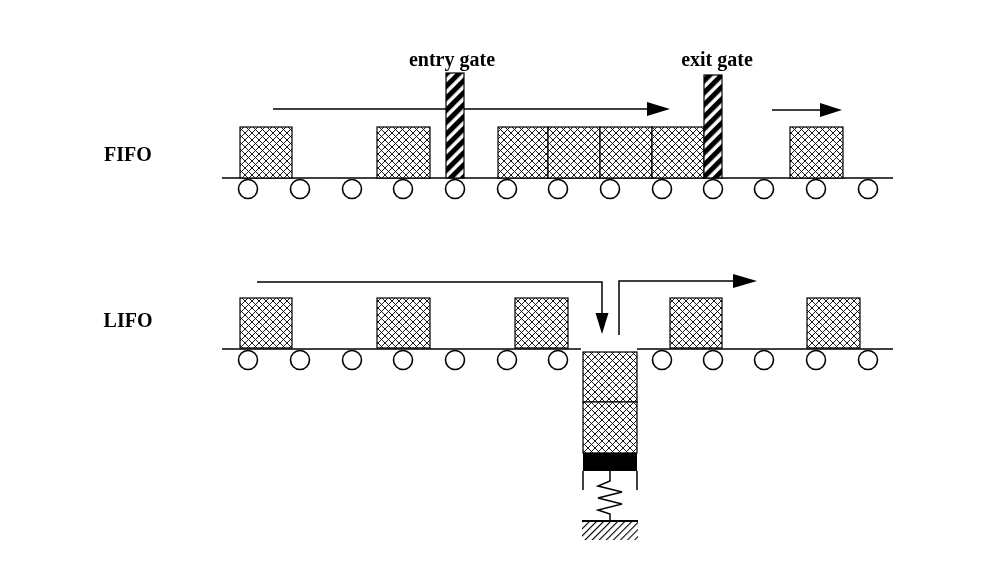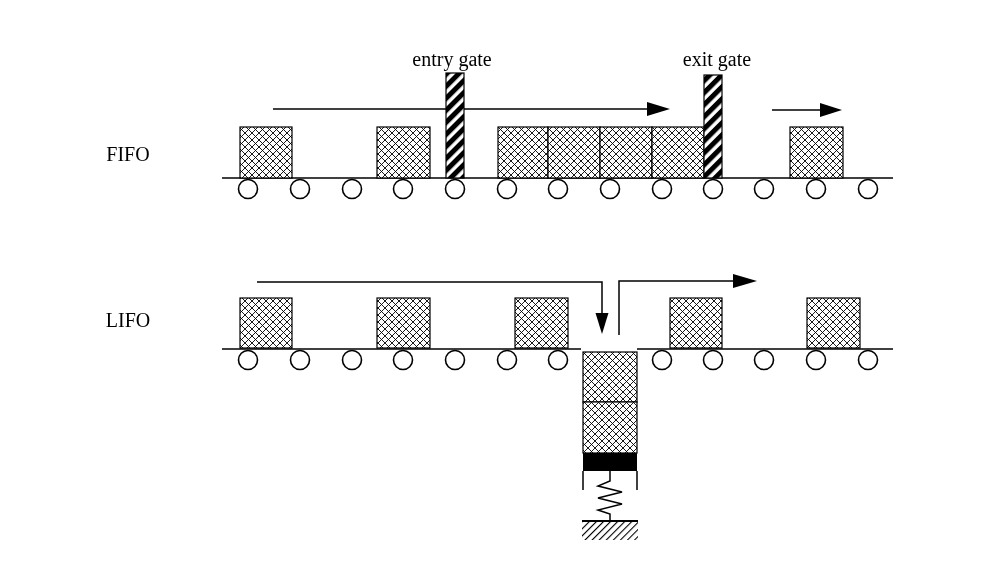--- a/index.html
+++ b/index.html
@@ -7,20 +7,21 @@
     padding: 0;
     background: #ffffff;
   }
   #page {
     position: relative;
     width: 1007px;
     height: 561px;
     background: #ffffff;
     overflow: hidden;
     font-family: "Liberation Serif", "DejaVu Serif", serif;
+    font-weight: bold;
   }
   svg text {
     font-family: "Liberation Serif", "DejaVu Serif", serif;
     font-size: 20px;
     fill: #000000;
   }
 </style>
 </head>
 <body>
 

